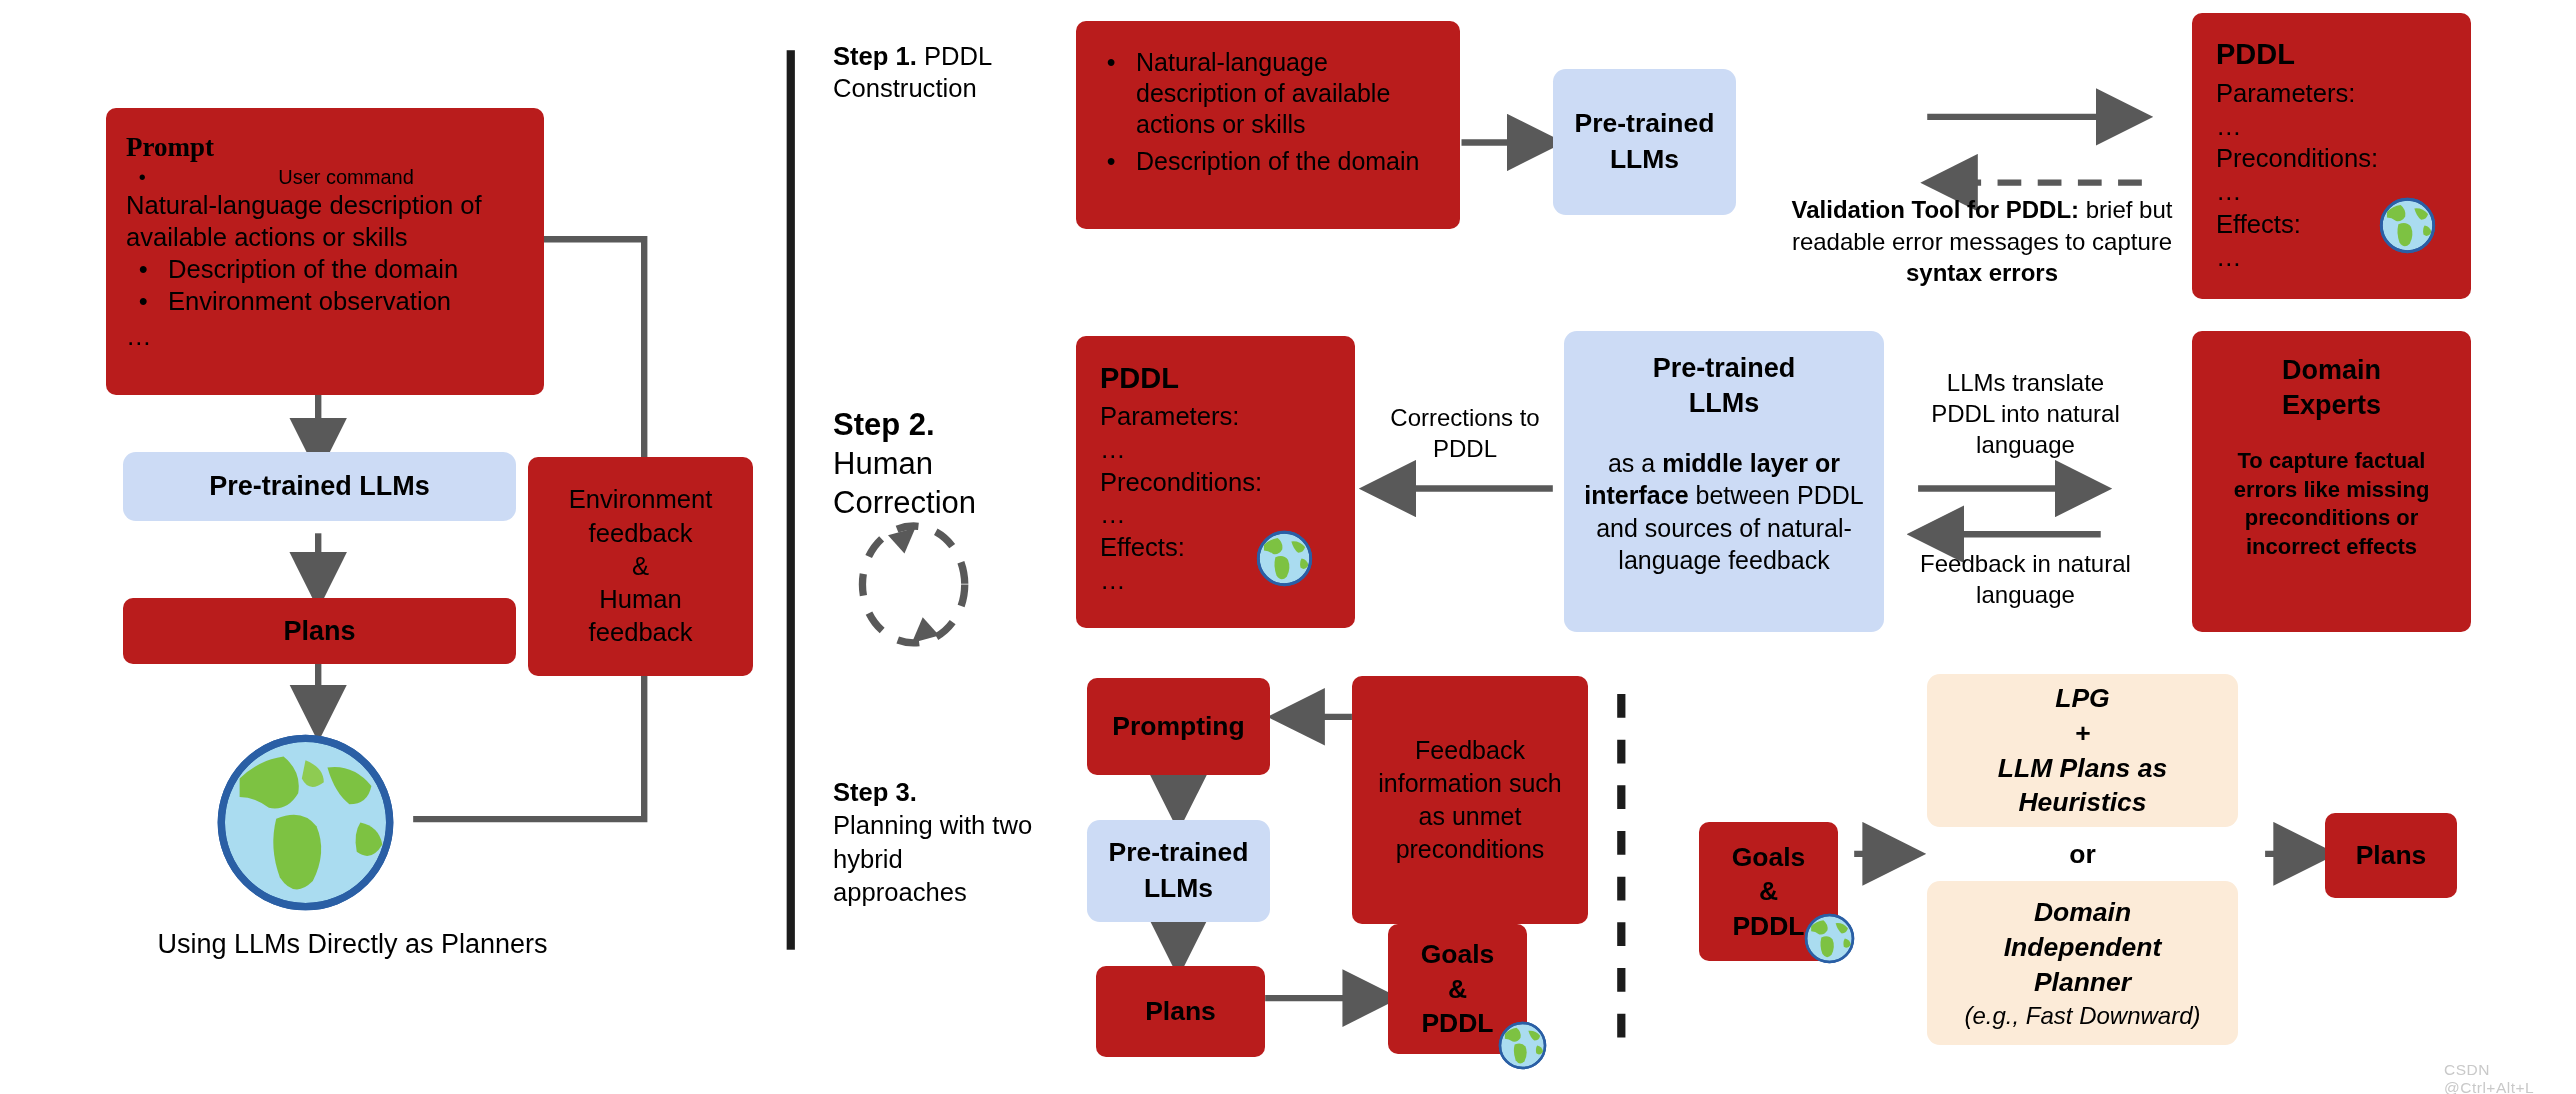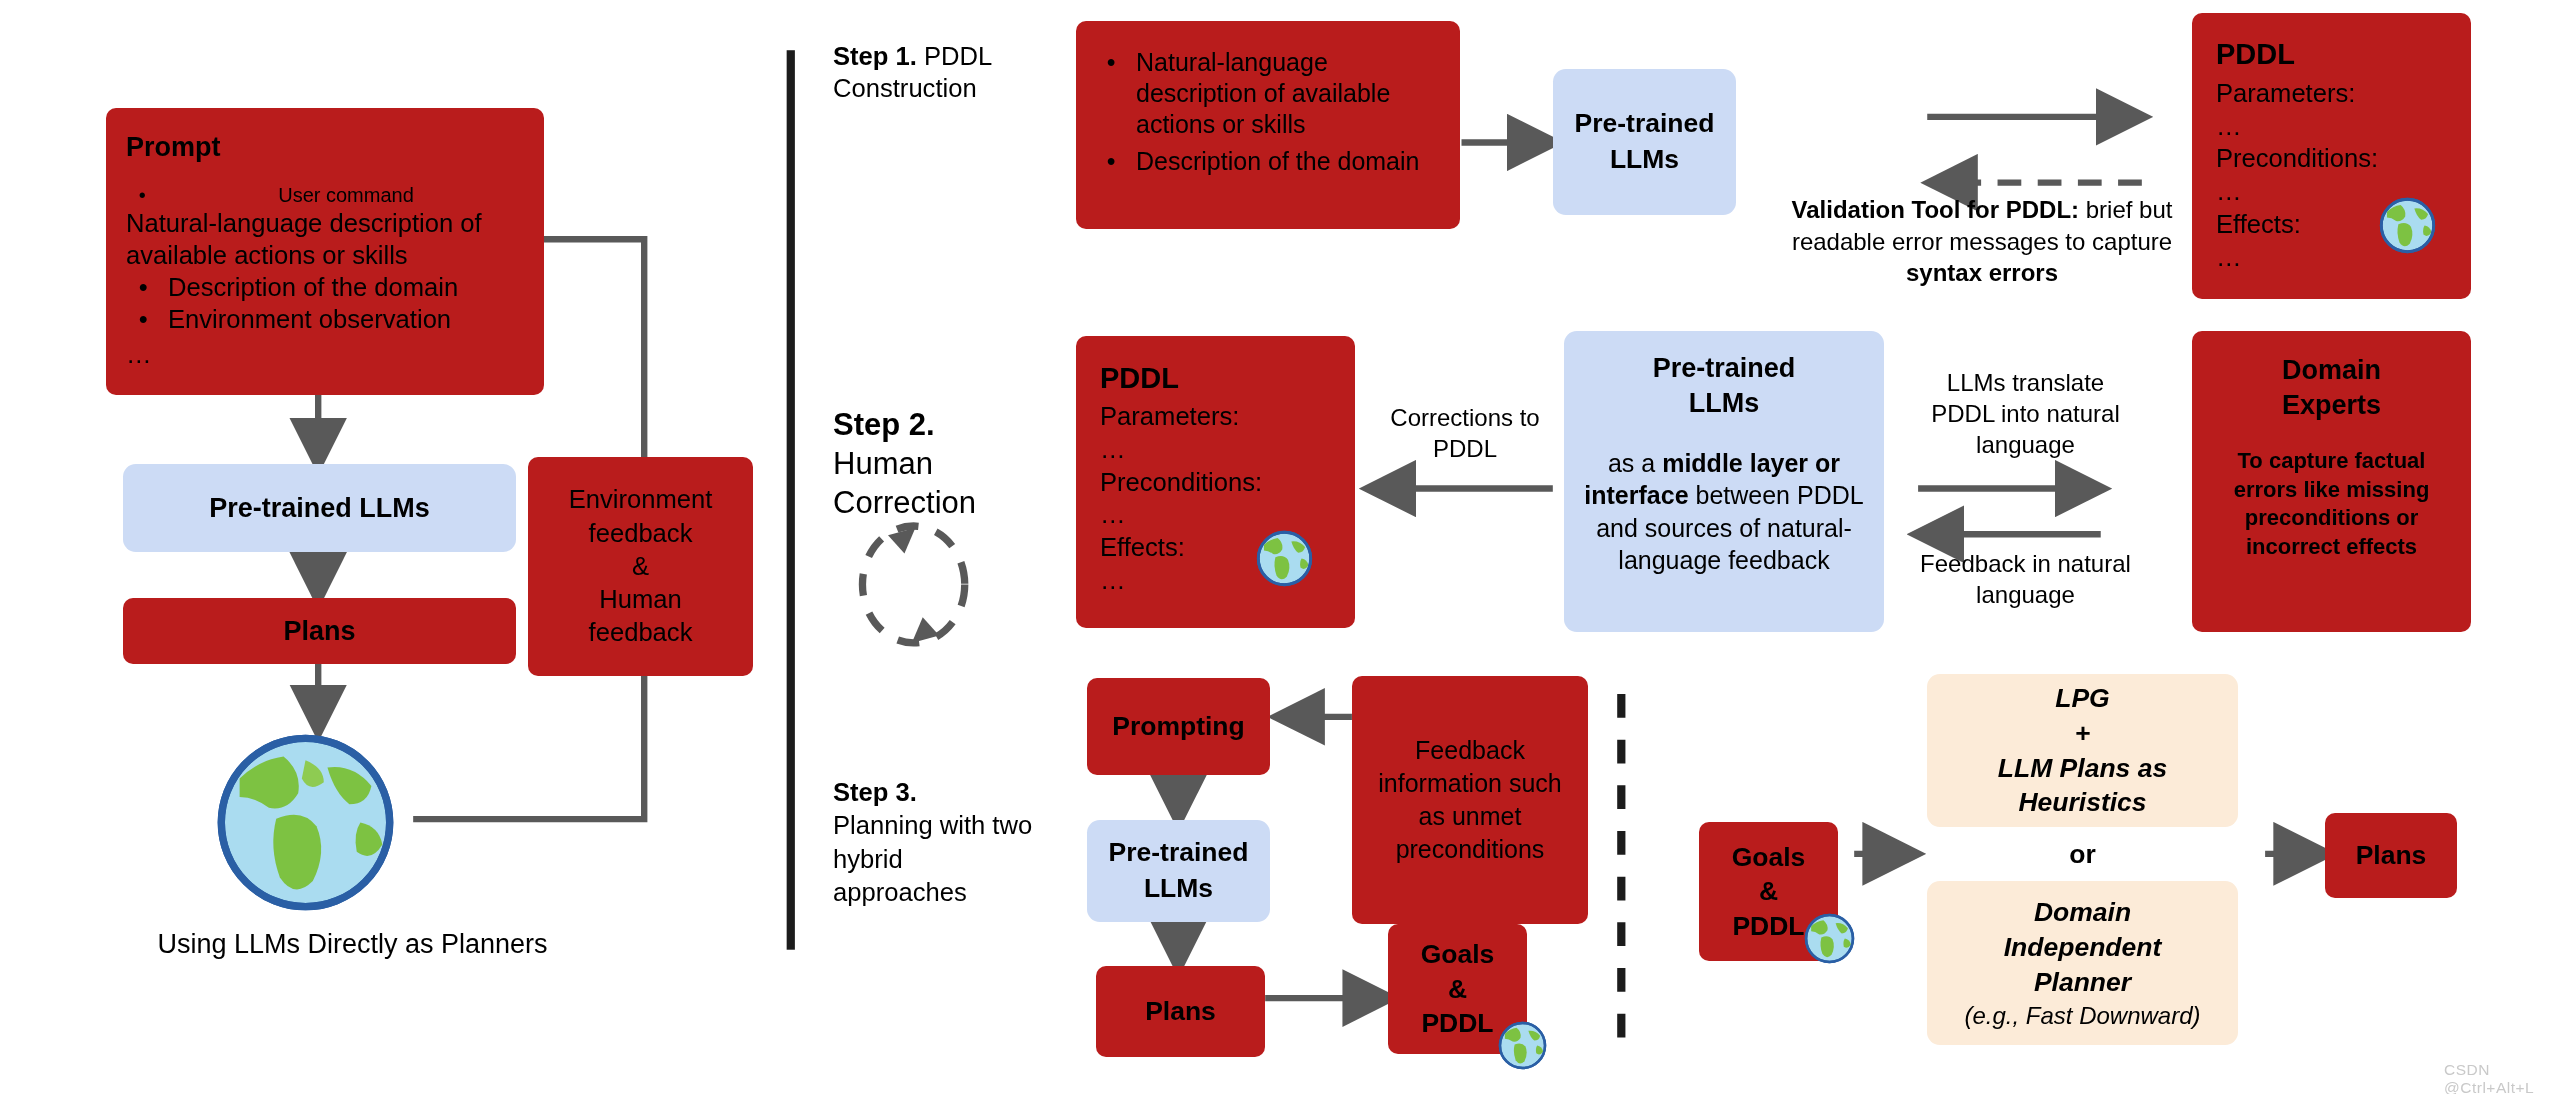--- a/index.html
+++ b/index.html
@@ -63,33 +63,33 @@
     <line x1="2480" y1="935" x2="2545" y2="935" stroke="#595959" stroke-width="7" marker-end="url(#ahb)"></line>
 
     <g>
       <ellipse cx="1000" cy="640" rx="56" ry="64" fill="none" stroke="#595959" stroke-width="8" stroke-dasharray="24 20"></ellipse>
       <path d="M 972 586 L 1002 578 L 990 606 z" fill="#595959"></path>
       <path d="M 1028 696 L 998 704 L 1010 676 z" fill="#595959"></path>
     </g>
   </svg>
 
   <div class="abs box" style="left:106px;top:108px;width:438px;height:287px;padding:24px 20px 16.4px 20px;">
-    <div class="b" style="font-size:27px;margin-bottom:20px;">Prompt</div>
+    <div class="b" style="font-size:27px;margin-bottom:2px;font-family:Liberation Serif, serif;">Prompt</div>
     <ul class="bullets txt" style="font-size:20px;text-align:center;">
       <li>User command</li>
     </ul>
     <div class="txt" style="font-size:25.6px;">Natural-language description of available actions or skills</div>
     <ul class="bullets txt" style="font-size:25.6px;">
       <li>Description of the domain</li>
       <li>Environment observation</li>
     </ul>
     <div style="font-size:25.6px;margin-top:3.7px;">…</div>
   </div>
 
-  <div class="abs box-blue ctr b" style="left:123px;top:464px;width:393px;height:88px;font-size:27px;">Pre-trained LLMs</div>
+  <div class="abs box-blue ctr b" style="left:123px;top:452px;width:393px;height:69px;font-size:27px;">Pre-trained LLMs</div>
 
   <div class="abs box ctr b" style="left:123px;top:598px;width:393px;height:66px;font-size:27px;">Plans</div>
 
   <div class="abs box ctr" style="left:528px;top:457px;width:225px;height:219px;flex-direction:column;font-size:25.6px;line-height:1.3;">
     <span>Environment</span>
     <span>feedback</span>
     <span>&amp;</span>
     <span>Human</span>
     <span>feedback</span>
   </div>

